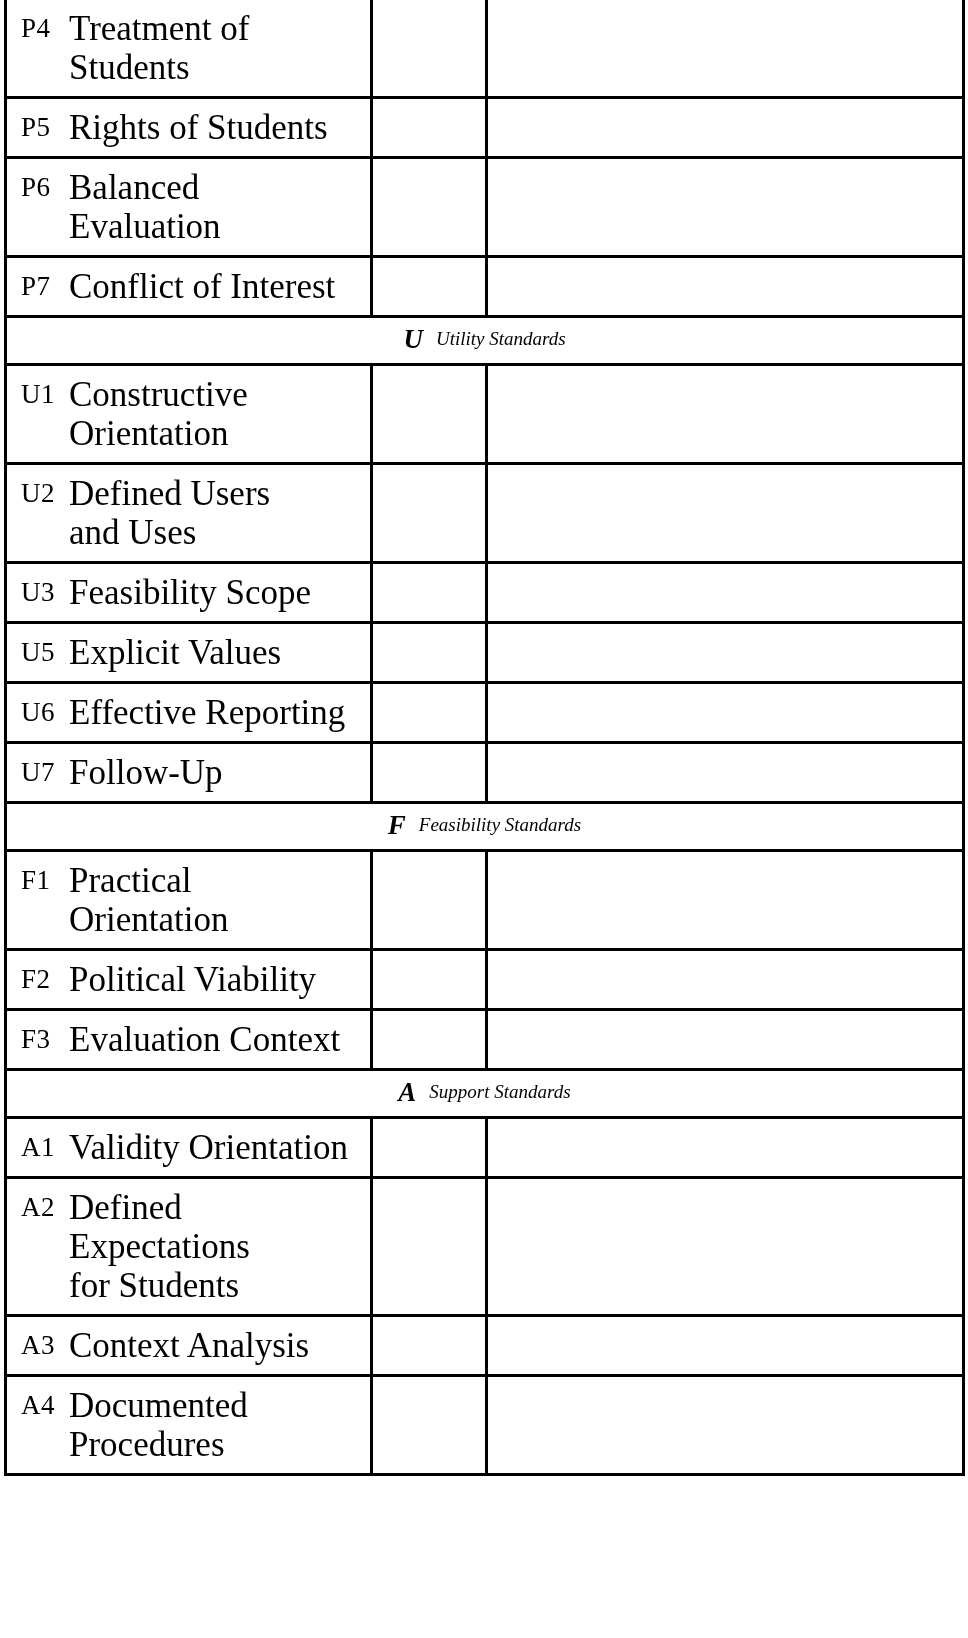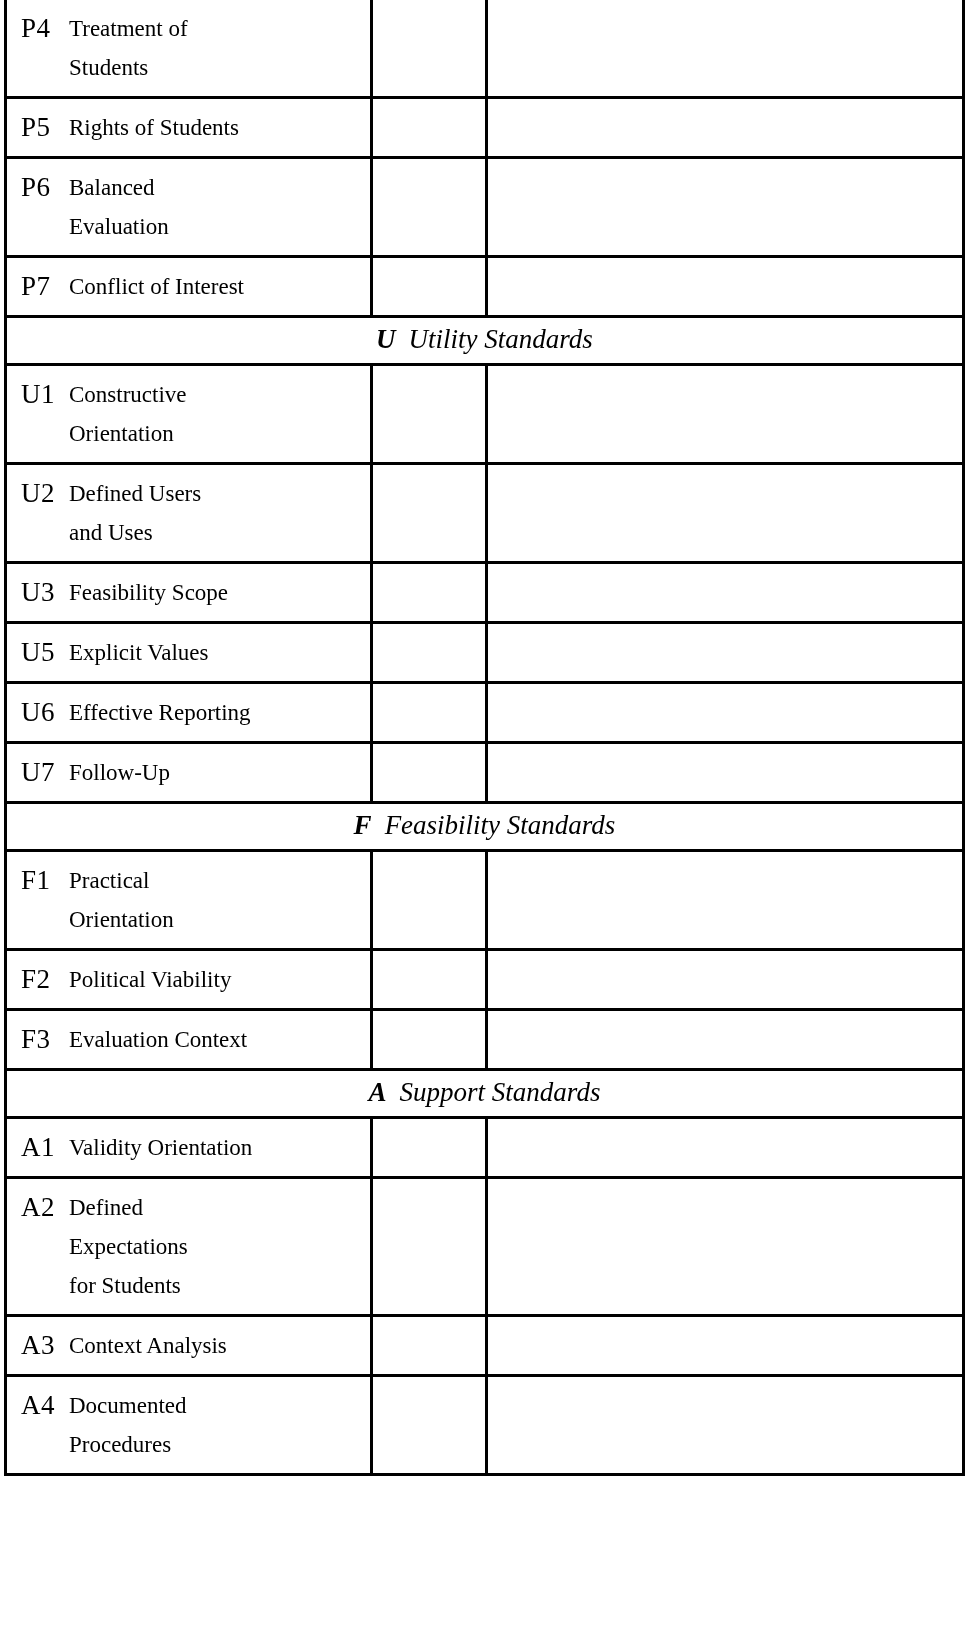--- a/index.html
+++ b/index.html
@@ -60,21 +60,21 @@
     flex: 0 0 auto;
     min-width: 46px;
     font-size: 27px;
     line-height: 39px;
     letter-spacing: 0.5px;
     white-space: nowrap;
   }
 
   .std-name {
     flex: 1 1 auto;
-    font-size: 23px;
+    font-size: 35px;
     line-height: 39px;
     white-space: pre-line;
     padding-left: 2px;
   }
 
   
   .r-h1 .cell-inner { min-height: 52px; }
   .r-h2 .cell-inner { min-height: 92px; }
   .r-h3 .cell-inner { min-height: 133px; }
 
@@ -97,21 +97,21 @@
   .section-letter {
     font-weight: bold;
     font-style: italic;
     font-size: 27px;
     line-height: 34px;
     padding-right: 13px;
   }
 
   .section-title {
     font-style: italic;
-    font-size: 27px;
+    font-size: 19px;
     line-height: 34px;
     font-family: Liberation Serif, serif;
   }
 </style>
 </head>
 <body>
 
 <div class="sheet">
   <table class="standards-table">
     <colgroup>

